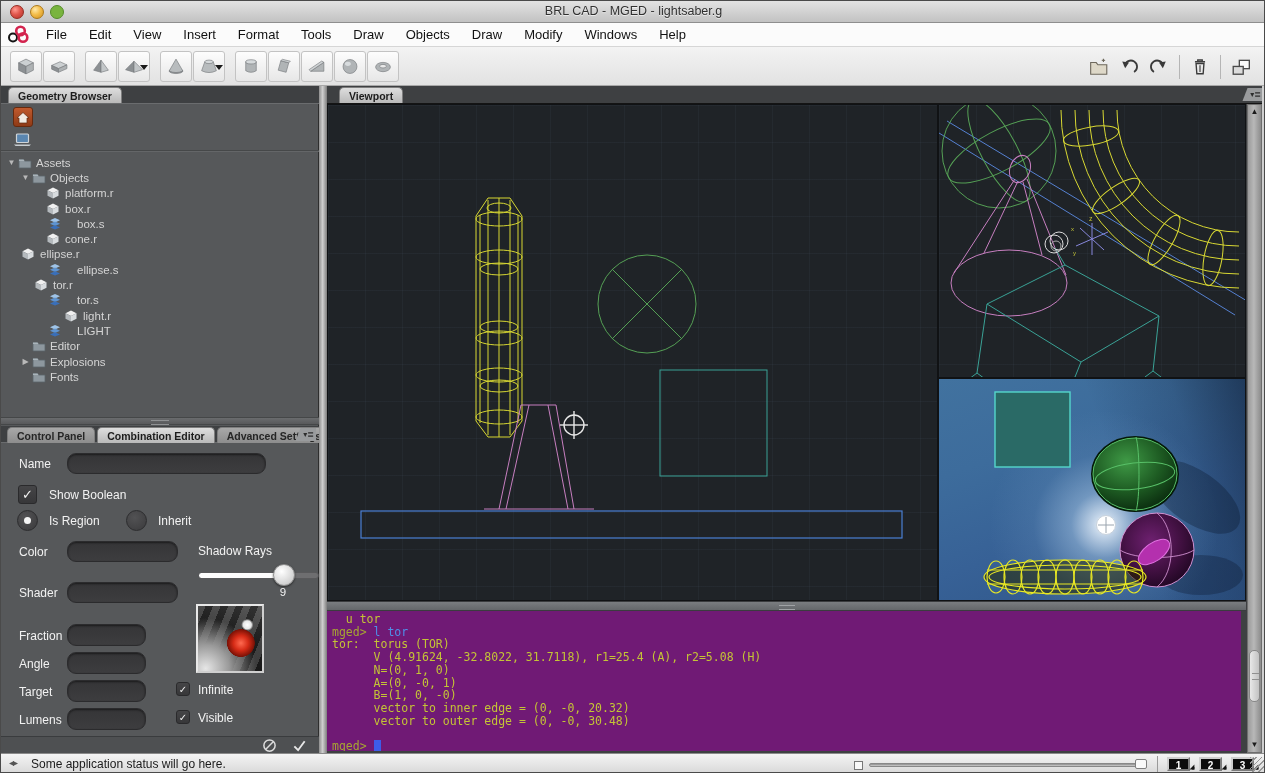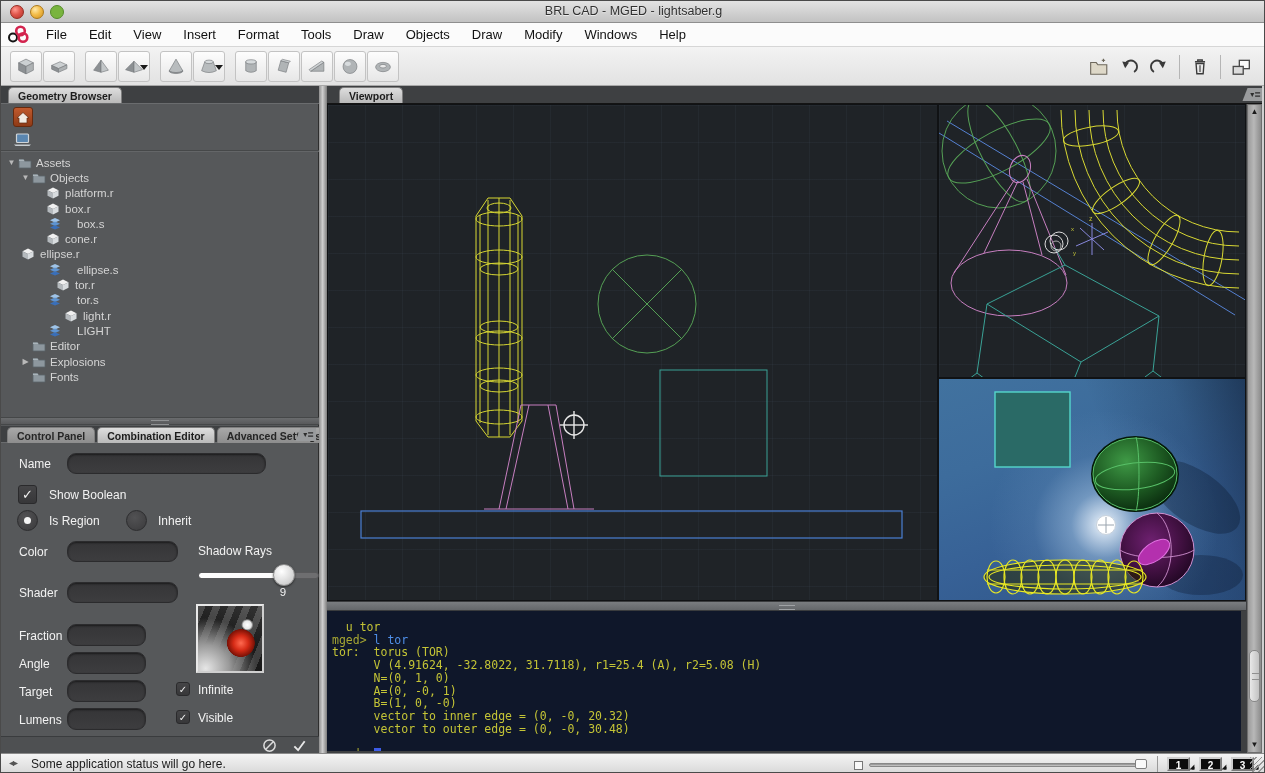--- a/index.html
+++ b/index.html
@@ -74,21 +74,21 @@
   .grid{background-image:linear-gradient(rgba(140,170,200,.05) 1px,transparent 1px),linear-gradient(90deg,rgba(140,170,200,.05) 1px,transparent 1px);background-size:37px 37px;}
   .vp-main{left:326px;top:103px;width:611px;height:497px;}
   .vp-tr{left:937px;top:103px;width:308px;height:274px;}
   .vp-br{left:937px;top:377px;width:308px;height:223px;border:1px solid #101214;position:absolute;overflow:hidden;
     background:
       radial-gradient(circle at 54% 66%, rgba(255,255,255,.95) 0%, rgba(218,232,246,.85) 5%, rgba(160,193,224,.55) 15%, rgba(100,143,186,.25) 32%, rgba(80,123,170,0) 52%),
       linear-gradient(250deg, rgba(8,18,38,.55) 0%, rgba(8,18,38,.18) 20%, rgba(8,18,38,0) 42%),
       linear-gradient(160deg,#41729f 0%,#3d6c9c 30%,#376196 60%,#2e5486 100%);}
   .h-split{position:absolute;left:326px;top:600px;width:919px;height:10px;background:linear-gradient(#7a7d80,#64676a);border-top:1px solid #3a3c3e;border-bottom:1px solid #3a3c3e;}
   .h-split:after{content:"";position:absolute;left:452px;top:3px;width:16px;height:3px;border-top:1px solid #9fa2a5;border-bottom:1px solid #9fa2a5;}
-  .console{position:absolute;left:326px;top:610px;width:914px;height:140px;background:#0f172a;font-family:"DejaVu Sans Mono",monospace;font-size:11.5px;line-height:12.7px;padding:10px 0 0 5px;white-space:pre;overflow:hidden;}
+  .console{position:absolute;left:326px;top:610px;width:914px;height:140px;background:#701a75;font-family:"DejaVu Sans Mono",monospace;font-size:11.5px;line-height:12.7px;padding:2px 0 0 5px;white-space:pre;overflow:hidden;}
   .console .cy{color:#c4c436;}
   .console .cp{color:#a6a632;}
   .console .cb{color:#4f8fe8;}
   .console .cursor{display:inline-block;width:7px;height:12px;background:#3d5ce8;vertical-align:-2px;}
 
   
   .v-scroll{position:absolute;left:1246px;top:103px;width:15px;height:649px;background:linear-gradient(90deg,#9a9a9a,#b8b8b8 45%,#8c8c8c);border:1px solid #6e6e6e;}
   .vs-arrow{position:absolute;left:1px;width:11px;height:11px;display:flex;align-items:center;justify-content:center;font-size:8px;color:#1a1a1a;}
   .vs-thumb{position:absolute;left:1px;top:545px;width:11px;height:52px;border-radius:5px;background:linear-gradient(90deg,#e8e8e8,#c2c2c2);border:1px solid #888;}
   .vs-thumb:after{content:"";position:absolute;left:2px;top:22px;width:7px;height:5px;border-top:1px solid #909090;border-bottom:1px solid #909090;}
@@ -353,21 +353,21 @@
         <div class="tree-row" style="padding-left: 48px;">
           <span class="tree-ico">
             <svg width="12" height="12" viewBox="0 0 12 12">
               <polygon points="6,0 11,2.2 6,4.4 1,2.2" fill="#9fc4e8"></polygon>
               <polygon points="6,3.6 11,5.8 6,8 1,5.8" fill="#5f94d0"></polygon>
               <polygon points="6,7.2 11,9.4 6,11.6 1,9.4" fill="#3a6fb8"></polygon>
             </svg>
           </span>
           <span class="tree-lbl" style="margin-left: 13px;">ellipse.s</span>
         </div>
-        <div class="tree-row" style="padding-left: 56px;">
+        <div class="tree-row" style="padding-left: 34px;">
           <span class="tree-ico">
             <svg width="12" height="12" viewBox="0 0 12 12">
               <polygon points="6,0.5 11.5,3.2 6,6 0.5,3.2" fill="#f0f0f0"></polygon>
               <polygon points="0.5,3.2 6,6 6,11.5 0.5,8.8" fill="#b4b9bd"></polygon>
               <polygon points="11.5,3.2 6,6 6,11.5 11.5,8.8" fill="#d8dcdf"></polygon>
             </svg>
           </span>
           <span class="tree-lbl">tor.r</span>
         </div>
         <div class="tree-row" style="padding-left: 48px;">

